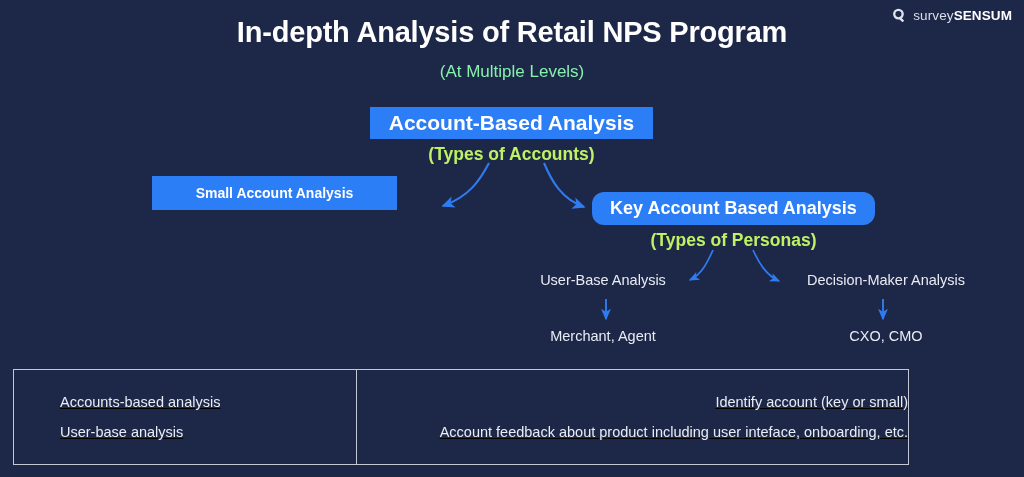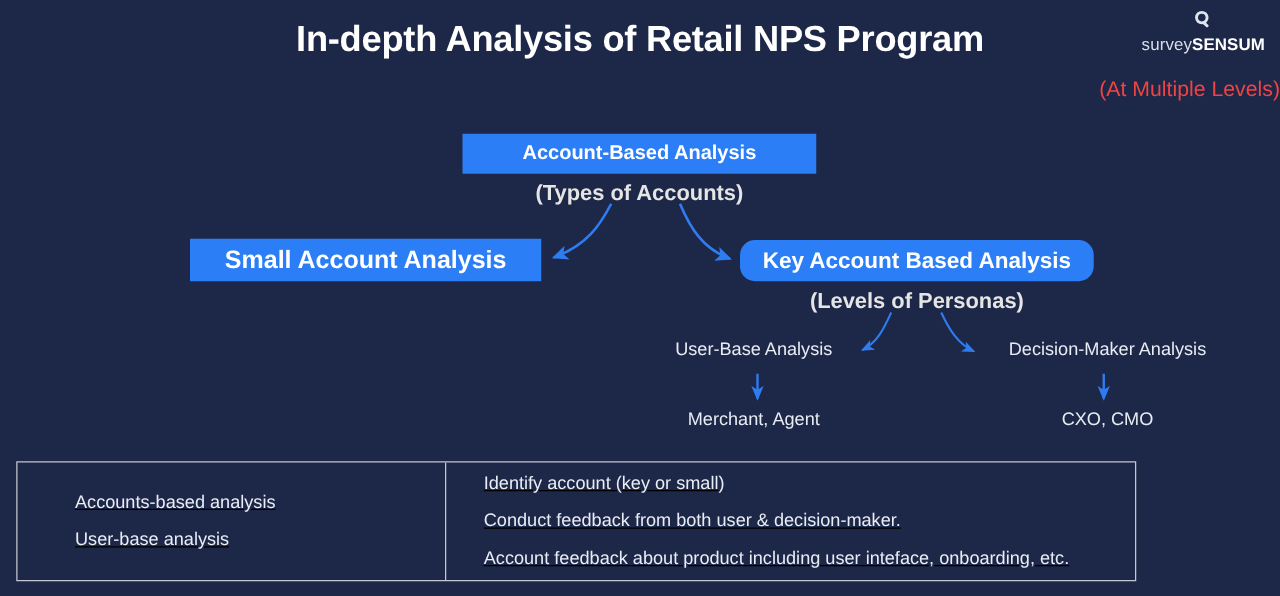--- a/index.html
+++ b/index.html
@@ -18,21 +18,20 @@
   }
 
   
   #logo {
     position: absolute;
     top: 7px;
     right: 12px;
     display: flex;
     align-items: center;
     gap: 5px;
-    flex-direction: column;
   }
   #logo .mark {
     width: 17px;
     height: 17px;
     display: block;
   }
   #logo .wordmark {
     font-size: 13.5px;
     letter-spacing: 0.1px;
     color: #e9edf5;
@@ -52,65 +51,65 @@
     font-size: 29px;
     font-weight: 700;
     color: #ffffff;
     letter-spacing: -0.2px;
   }
   #subtitle {
     position: absolute;
     top: 62px;
     left: 0;
     width: 1024px;
-    text-align: right;
+    text-align: center;
     font-size: 17px;
     font-weight: 400;
-    color: #ef4444;
+    color: #86efac;
   }
 
   
   .node-box {
     position: absolute;
     background: #2b7ef5;
     color: #ffffff;
     font-weight: 700;
     display: flex;
     align-items: center;
     justify-content: center;
     white-space: nowrap;
     box-sizing: border-box;
   }
   #box-account {
     left: 370px;
     top: 107px;
     width: 283px;
     height: 32px;
-    font-size: 16px;
+    font-size: 21px;
   }
   #box-small {
     left: 152px;
-    top: 191px;
-    width: 281px;
+    top: 176px;
+    width: 245px;
     height: 34px;
-    font-size: 20px;
+    font-size: 14px;
   }
   #box-key {
     left: 592px;
     top: 192px;
     width: 283px;
     height: 33px;
     font-size: 18px;
     border-radius: 12px;
   }
 
   
   .caption {
     position: absolute;
-    color: #e5e5e5;
+    color: #bef264;
     font-weight: 700;
     white-space: nowrap;
     text-align: center;
   }
   #cap-accounts {
     left: 370px;
     top: 144px;
     width: 283px;
     font-size: 17.5px;
   }
@@ -164,20 +163,21 @@
     justify-content: center;
     padding: 0 0 0 46px;
   }
   #table .col-left {
     width: 343px;
     border-right: 1.5px solid #c3c8d4;
   }
   #table .col-right {
     flex: 1;
     padding-left: 30px;
+    text-align: right;
   }
   #table .cell {
     color: #e9edf5;
     font-size: 14.5px;
     line-height: 30px;
     white-space: nowrap;
   }
 </style>
 </head>
 <body>
@@ -217,33 +217,32 @@
     <path d="M606,299 L606,319" fill="none" stroke="#2f7cf0" stroke-width="1.9" marker-end="url(#ah-blue-sm)"></path>
 
     <path d="M883,299 L883,319" fill="none" stroke="#2f7cf0" stroke-width="1.9" marker-end="url(#ah-blue-sm)"></path>
   </svg>
 
   <div class="node-box" id="box-account">Account-Based Analysis</div>
   <div class="caption" id="cap-accounts">(Types of Accounts)</div>
 
   <div class="node-box" id="box-small">Small Account Analysis</div>
   <div class="node-box" id="box-key">Key Account Based Analysis</div>
-  <div class="caption" id="cap-personas">(Levels of Personas)</div>
+  <div class="caption" id="cap-personas">(Types of Personas)</div>
 
   <div class="leaf" id="leaf-userbase">User-Base Analysis</div>
   <div class="leaf" id="leaf-decision">Decision-Maker Analysis</div>
 
   <div class="leaf" id="leaf-merchant">Merchant, Agent</div>
   <div class="leaf" id="leaf-cxo">CXO, CMO</div>
 
   <div id="table">
     <div class="col col-left">
       <div class="cell">Accounts-based analysis</div>
       <div class="cell">User-base analysis</div>
     </div>
     <div class="col col-right">
       <div class="cell">Identify account (key or small)</div>
-      <div class="cell">Conduct feedback from both user &amp; decision-maker.</div>
       <div class="cell">Account feedback about product including user inteface, onboarding, etc.</div>
     </div>
   </div>
 
 </div>
 
 </body></html>

